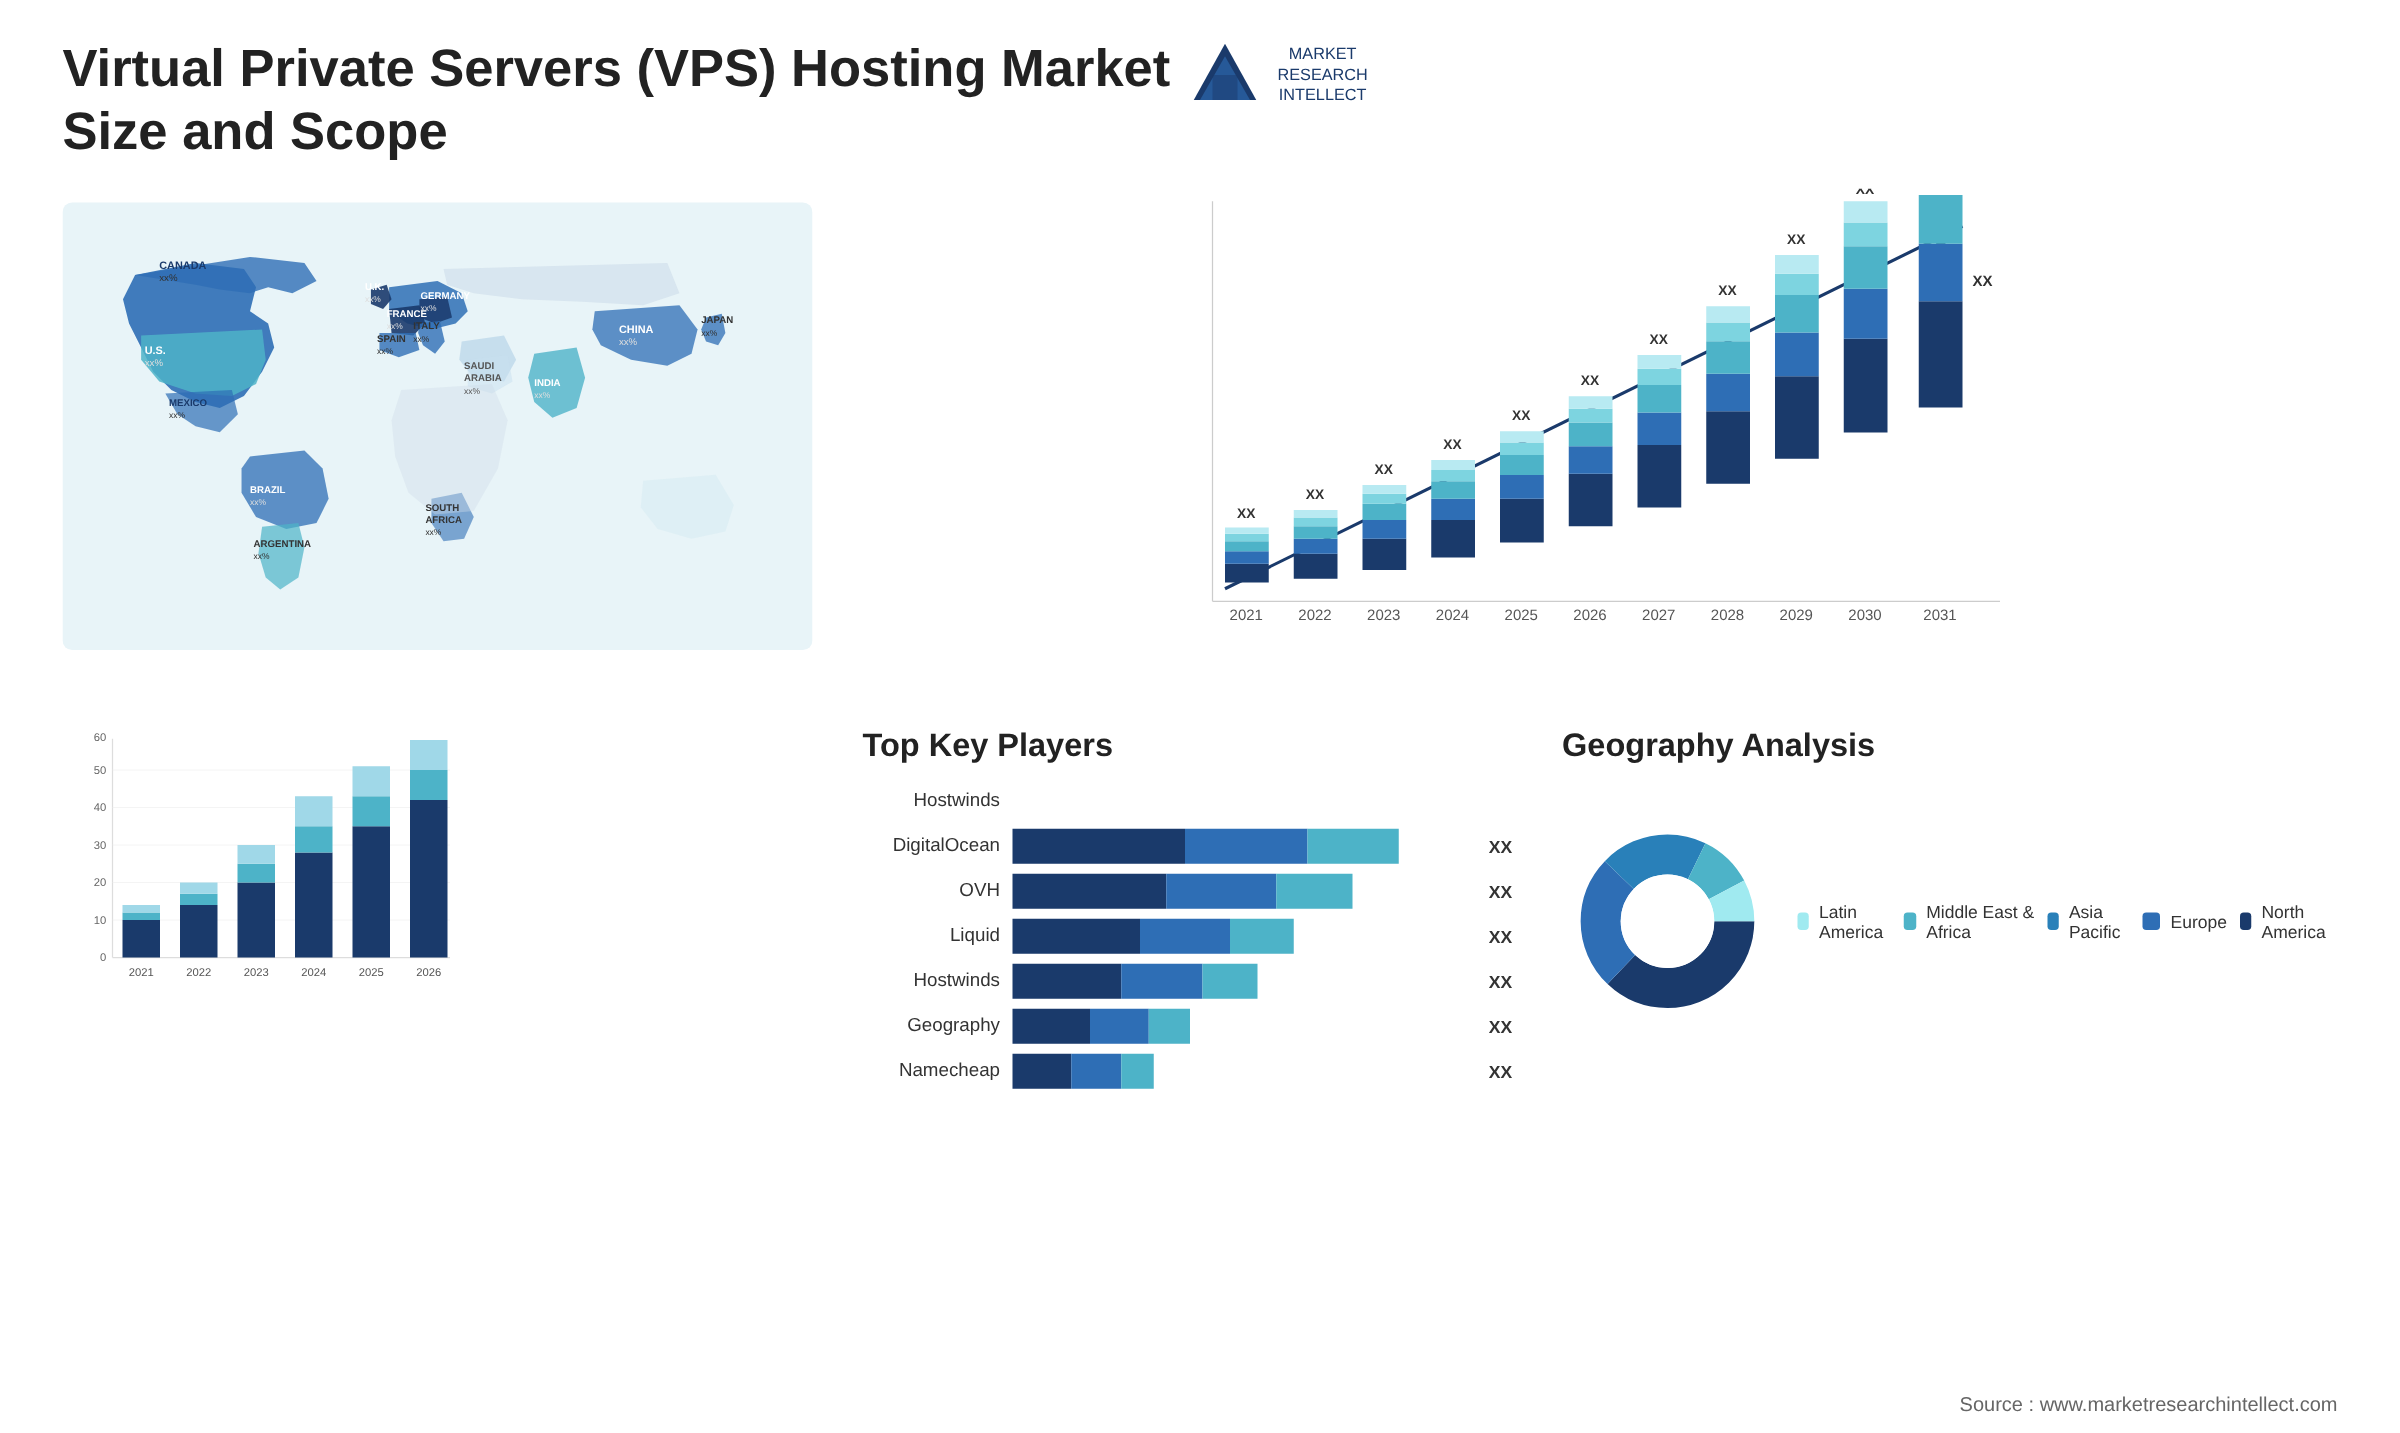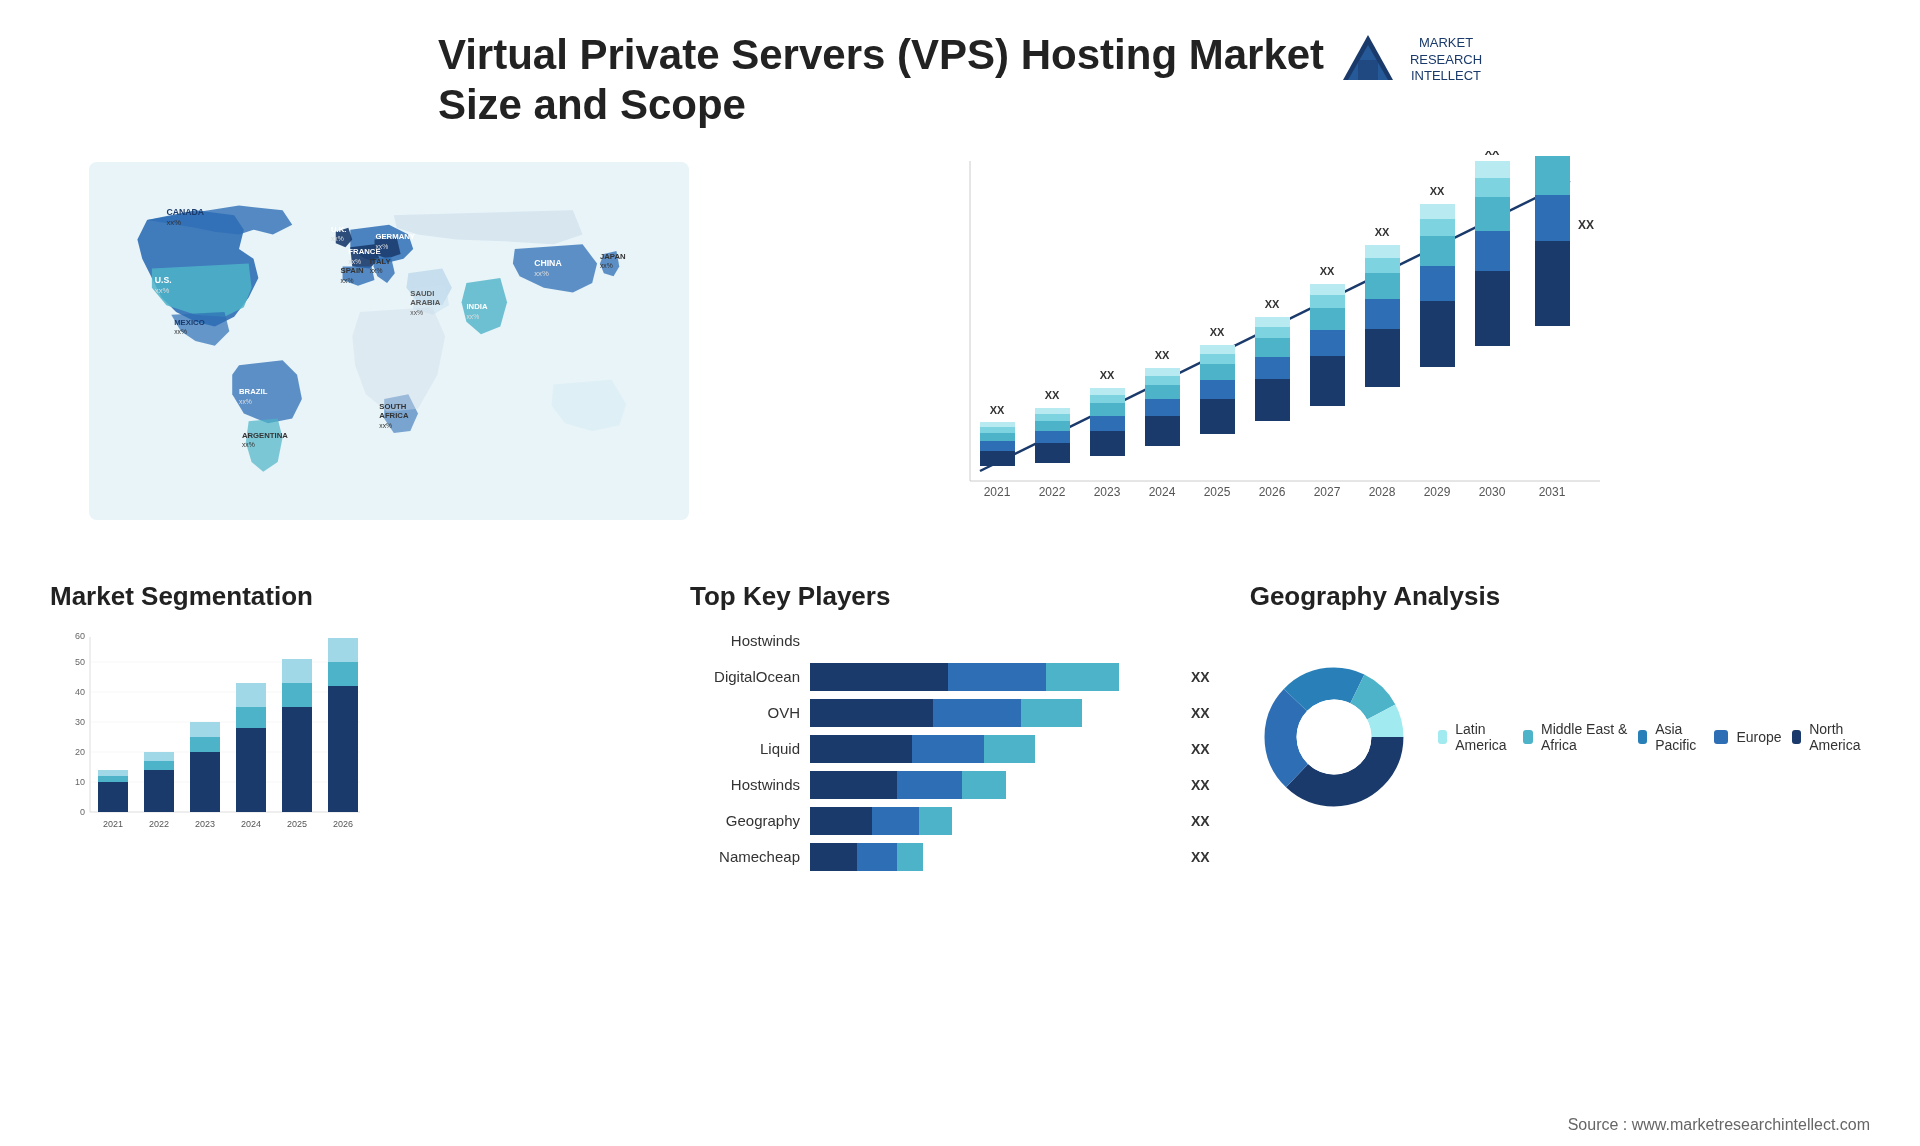--- a/index.html
+++ b/index.html
@@ -8,21 +8,21 @@
       height: 1146px;
       background: #fff;
       font-family: 'Arial', sans-serif;
       overflow: hidden;
       position: relative;
     }
 
     
     .header {
       display: flex;
-      justify-content: center;
+      justify-content: flex-start;
       align-items: flex-start;
       padding: 30px 50px 10px 50px;
     }
     .page-title {
       font-size: 42px;
       font-weight: 700;
       color: #222;
       max-width: 900px;
       line-height: 1.2;
     }
@@ -87,21 +87,20 @@
       font-weight: 700;
       color: #222;
       margin-bottom: 15px;
     }
 
     
     .world-map-container {
       width: 100%;
       height: 380px;
       position: relative;
-      margin-left: 39px;
     }
 
     
     .bar-chart-container {
       width: 100%;
       height: 380px;
       position: relative;
     }
 
     
@@ -406,21 +405,20 @@
         <rect x="615" y="90" width="35" height="85" fill="#1a3a6b"></rect>
         <rect x="615" y="44" width="35" height="46" fill="#2e6eb5"></rect>
         <rect x="615" y="5" width="35" height="39" fill="#4db3c8"></rect>
         <text x="632" y="345" font-size="12" text-anchor="middle" fill="#555">2031</text>
         <text x="658" y="78" font-size="12" text-anchor="start" fill="#333" font-weight="600">XX</text>
       </svg>
     </div>
   </div>
 
   <div class="bottom-left">
-    <div class="section-title">Market Segmentation</div>
     <div class="seg-chart-area">
       <div class="seg-chart">
         <svg viewBox="0 0 320 220" width="320" height="220">
 
           <line x1="40" y1="10" x2="40" y2="185" stroke="#ddd" stroke-width="1"></line>
           <line x1="40" y1="185" x2="310" y2="185" stroke="#ddd" stroke-width="1"></line>
           <line x1="40" y1="155" x2="310" y2="155" stroke="#eee" stroke-width="0.5"></line>
           <line x1="40" y1="125" x2="310" y2="125" stroke="#eee" stroke-width="0.5"></line>
           <line x1="40" y1="95" x2="310" y2="95" stroke="#eee" stroke-width="0.5"></line>
           <line x1="40" y1="65" x2="310" y2="65" stroke="#eee" stroke-width="0.5"></line>

